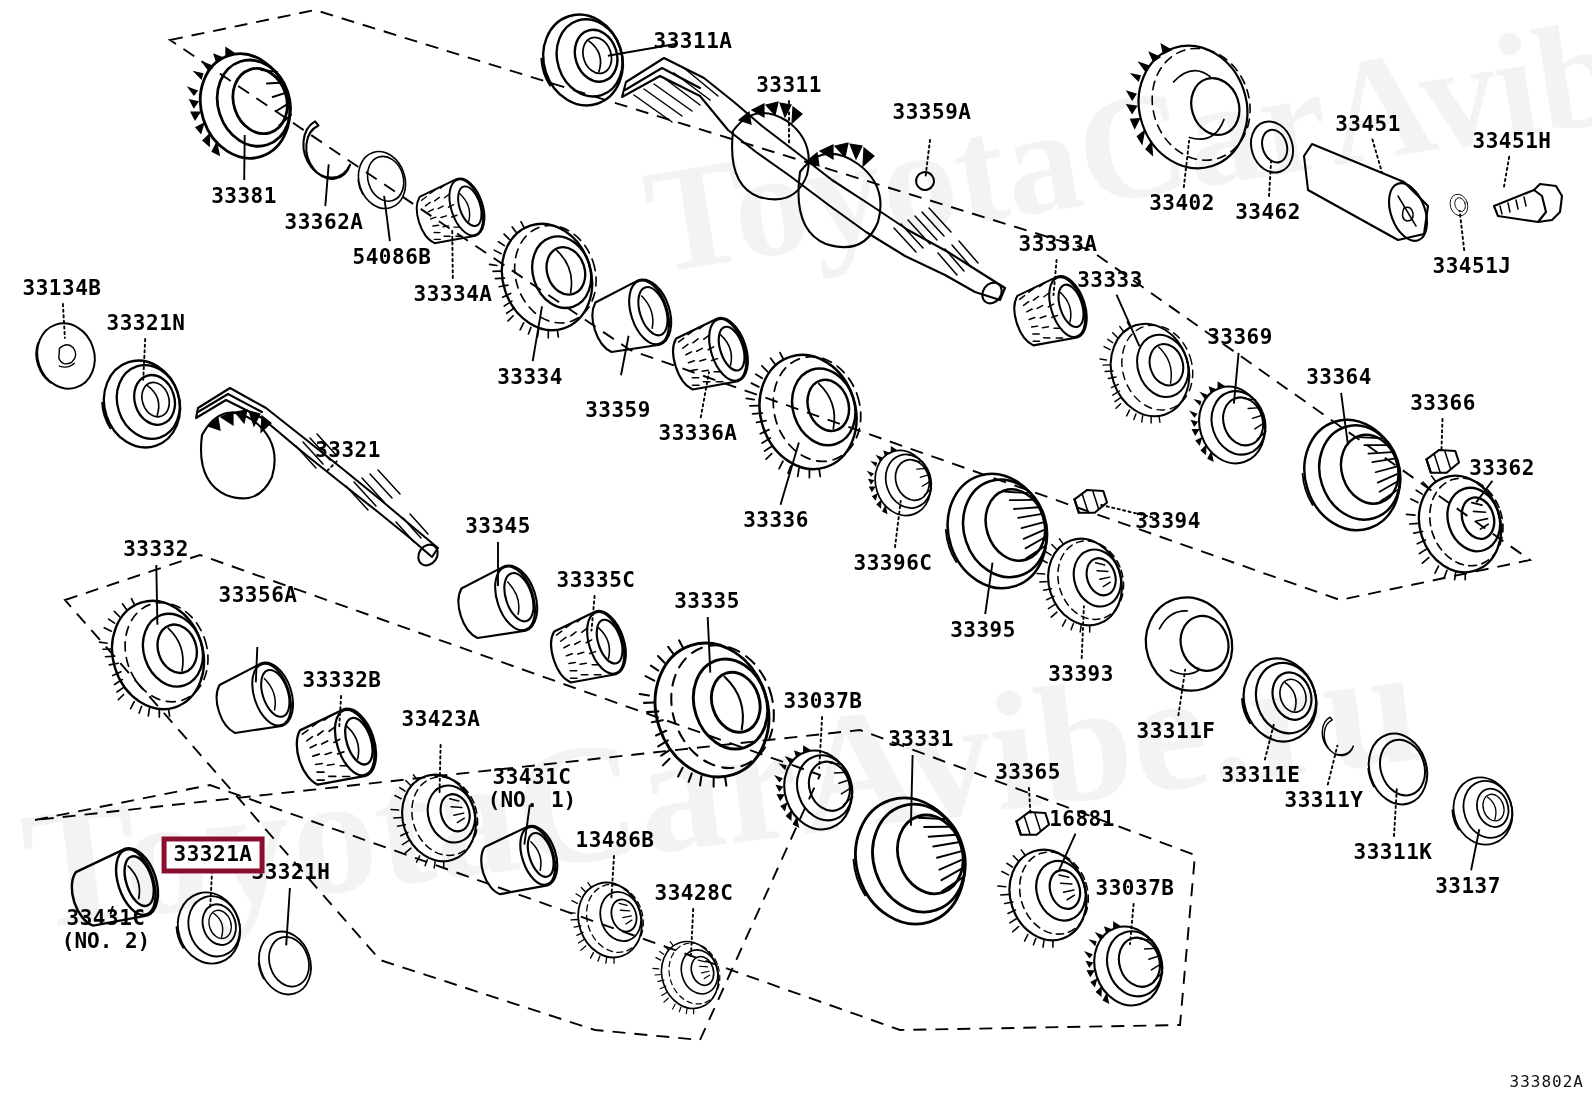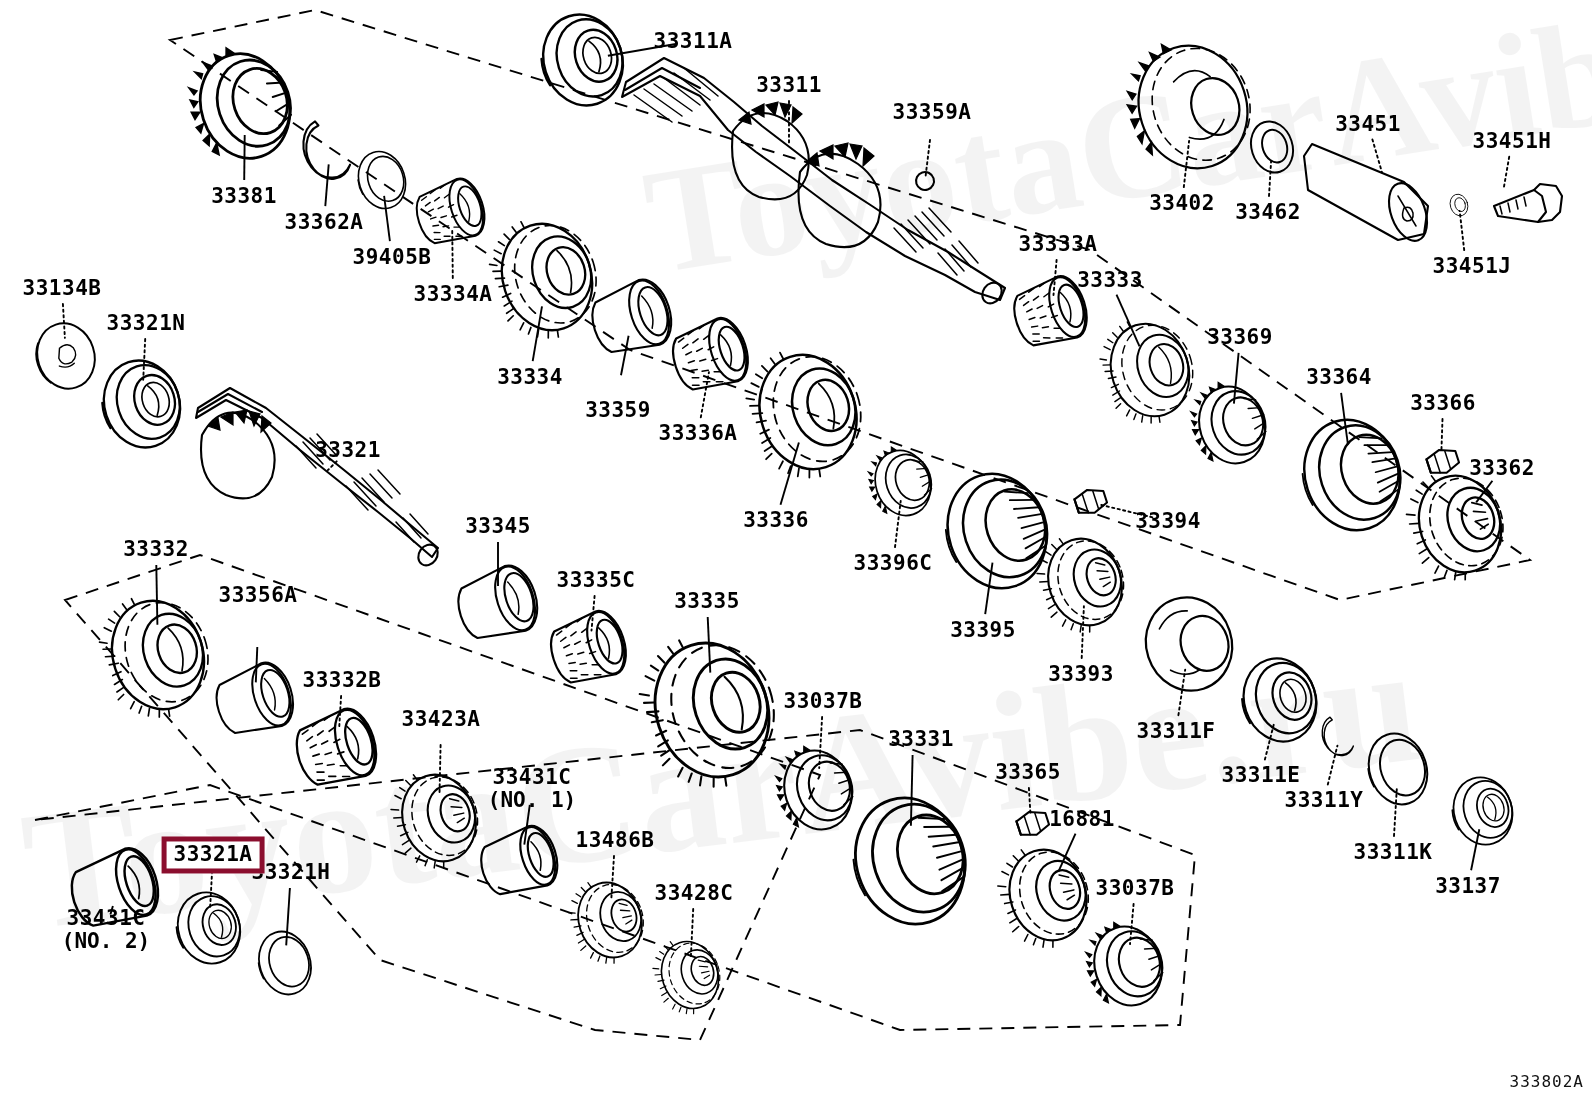--- a/index.html
+++ b/index.html
@@ -500,21 +500,21 @@
       <div class="part-label" style="left: 693px; top: 41px;"><span>33311A</span></div>
       <div class="part-label" style="left: 789px; top: 85px;"><span>33311</span></div>
       <div class="part-label" style="left: 932px; top: 112px;"><span>33359A</span></div>
       <div class="part-label" style="left: 1182px; top: 203px;"><span>33402</span></div>
       <div class="part-label" style="left: 1268px; top: 212px;"><span>33462</span></div>
       <div class="part-label" style="left: 1368px; top: 124px;"><span>33451</span></div>
       <div class="part-label" style="left: 1512px; top: 141px;"><span>33451H</span></div>
       <div class="part-label" style="left: 1472px; top: 266px;"><span>33451J</span></div>
       <div class="part-label" style="left: 244px; top: 196px;"><span>33381</span></div>
       <div class="part-label" style="left: 324px; top: 222px;"><span>33362A</span></div>
-      <div class="part-label" style="left: 392px; top: 257px;"><span>39405B</span></div>
+      <div class="part-label" style="left: 392px; top: 257px;"><span>54086B</span></div>
       <div class="part-label" style="left: 453px; top: 294px;"><span>33334A</span></div>
       <div class="part-label" style="left: 62px; top: 288px;"><span>33134B</span></div>
       <div class="part-label" style="left: 146px; top: 323px;"><span>33321N</span></div>
       <div class="part-label" style="left: 530px; top: 377px;"><span>33334</span></div>
       <div class="part-label" style="left: 618px; top: 410px;"><span>33359</span></div>
       <div class="part-label" style="left: 698px; top: 433px;"><span>33336A</span></div>
       <div class="part-label" style="left: 776px; top: 520px;"><span>33336</span></div>
       <div class="part-label" style="left: 1058px; top: 244px;"><span>33333A</span></div>
       <div class="part-label" style="left: 1110px; top: 280px;"><span>33333</span></div>
       <div class="part-label" style="left: 1240px; top: 337px;"><span>33369</span></div>

